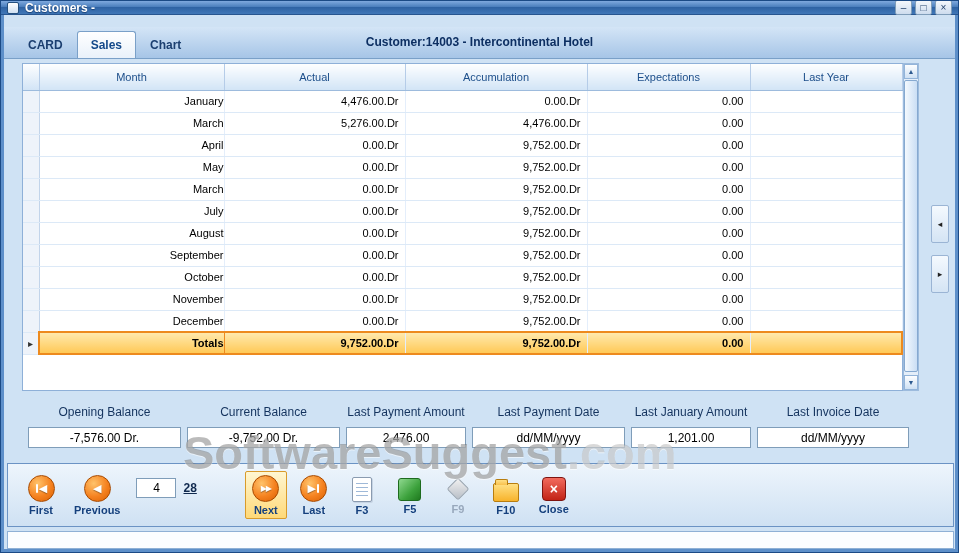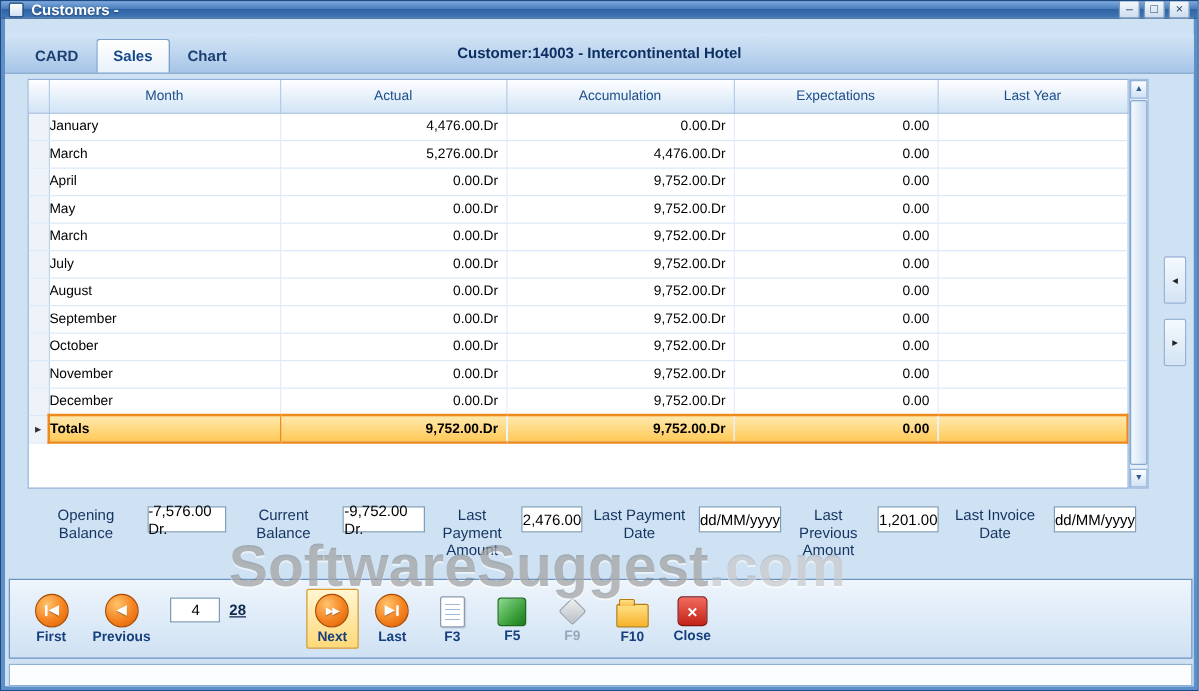--- a/index.html
+++ b/index.html
@@ -61,21 +61,21 @@
     background:linear-gradient(#fdfeff,#d2e4f6);
     border-right:1px solid #b5cce8; border-bottom:1px solid #9dbbdd;
   }
   td{
     height:22px; font-size:11px; color:#000;
     border-right:1px solid #e4eefb; border-bottom:1px solid #dce9f7;
     white-space:nowrap; overflow:hidden;
   }
   td.selcol{ background:#eef3fa; border-right:1px solid #c2d4ea; text-align:center; }
   th.selcol{ background:linear-gradient(#fdfeff,#d2e4f6); }
-  .c-month{ text-align:left; }
+  .c-month{ text-align:right; }
   .c-num{ text-align:right; padding-right:6px; }
   tr.total td{
     background:linear-gradient(#ffe9ad,#ffc957);
     font-weight:bold;
     border-top:2px solid #ed8a1e; border-bottom:2px solid #ed8a1e;
   }
   tr.total td.selcol{
     background:#eef3fa; border-top:1px solid #dce9f7; border-bottom:1px solid #dce9f7;
     font-weight:normal;
   }
@@ -109,21 +109,21 @@
     background:linear-gradient(#f4f9fe,#d4e4f4); border:1px solid #9ab4d4;
     font-size:9px; color:#222; cursor:pointer; border-radius:2px;
   }
   .side-left{ top:204px; }
   .side-right{ top:254px; }
 
   
   .summary{
     position:absolute; left:27px; top:404px; display:flex; gap:6px;
   }
-  .field{ display:flex; flex-direction:row; gap:8px; }
+  .field{ display:flex; flex-direction:column; gap:8px; }
   .f-label{ text-align:center; font-size:12px; color:#14335e; }
   .f-box{
     height:21px; background:#fff; border:1px solid #7f9db9;
     font-size:12px; color:#000; display:flex; align-items:center; justify-content:center;
   }
   .w153{ width:153px; } .w120{ width:120px; } .w152{ width:152px; }
 
   
   .toolbar{
     position:absolute; left:6px; top:462px; width:947px; height:64px;
@@ -353,21 +353,21 @@
     </div>
     <div class="field w120">
       <div class="f-label">Last Payment Amount</div>
       <div class="f-box">2,476.00</div>
     </div>
     <div class="field w153">
       <div class="f-label">Last Payment Date</div>
       <div class="f-box">dd/MM/yyyy</div>
     </div>
     <div class="field w120">
-      <div class="f-label">Last Previous Amount</div>
+      <div class="f-label">Last January Amount</div>
       <div class="f-box">1,201.00</div>
     </div>
     <div class="field w152">
       <div class="f-label">Last Invoice Date</div>
       <div class="f-box">dd/MM/yyyy</div>
     </div>
   </div>
 
   <div class="toolbar">
     <div class="tb-btn">

